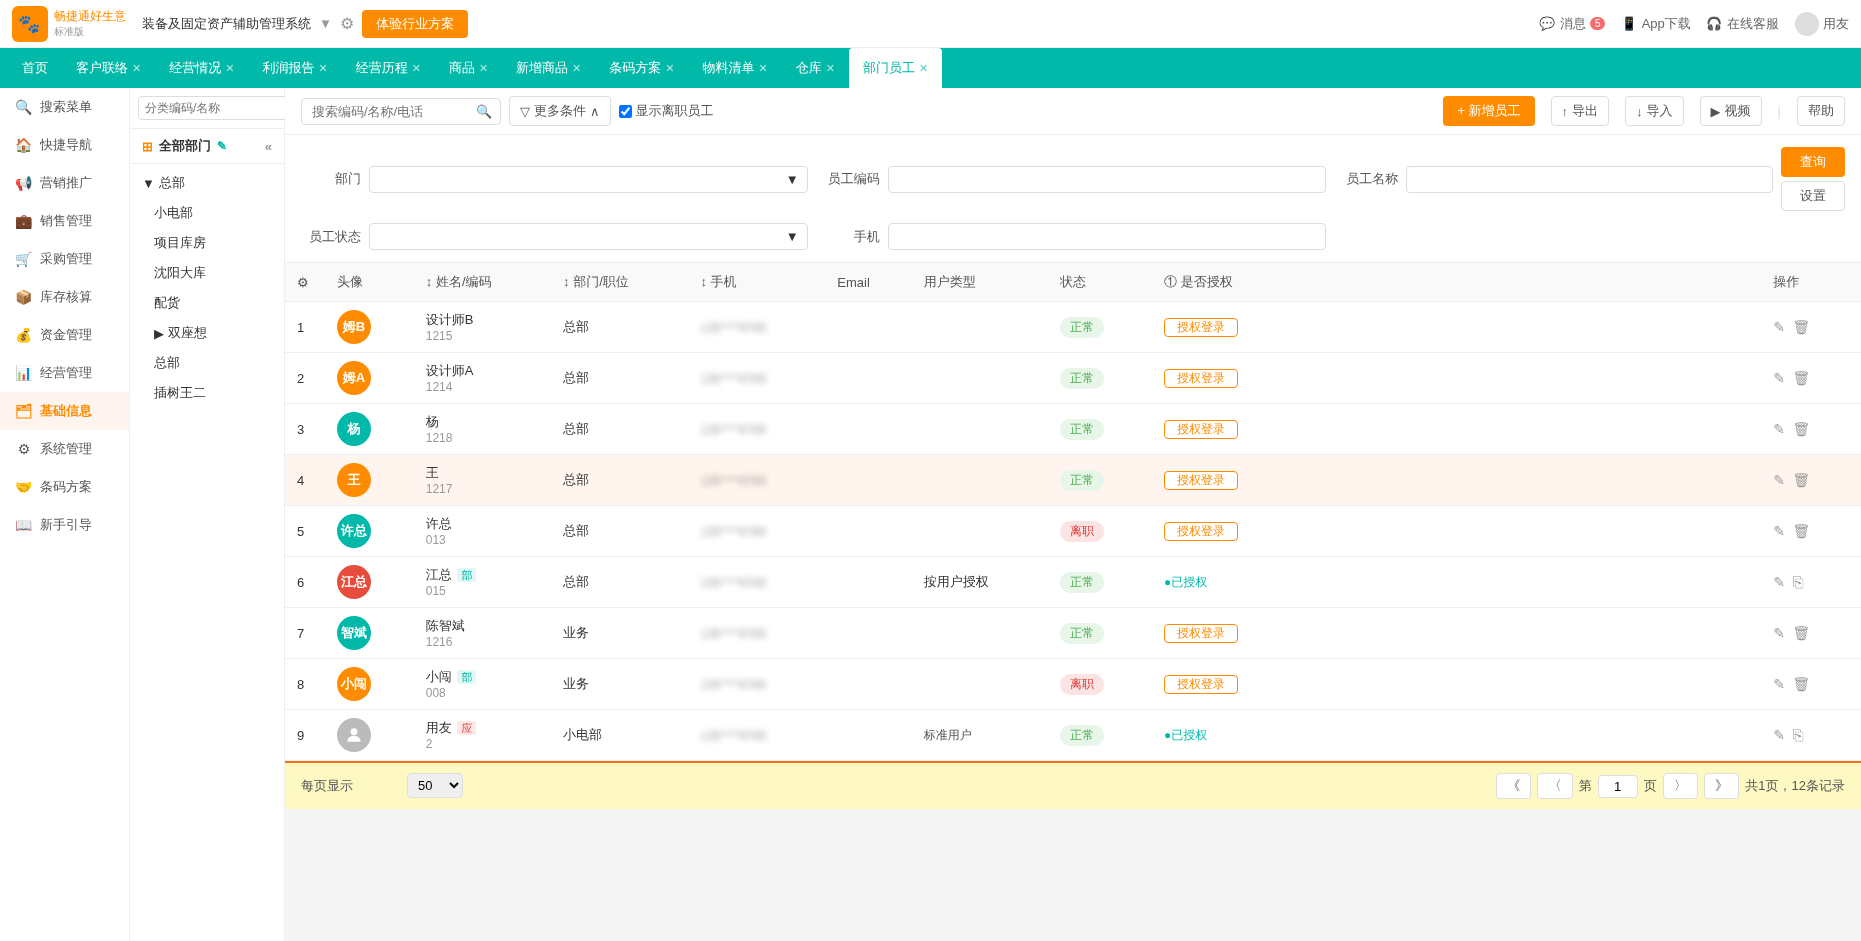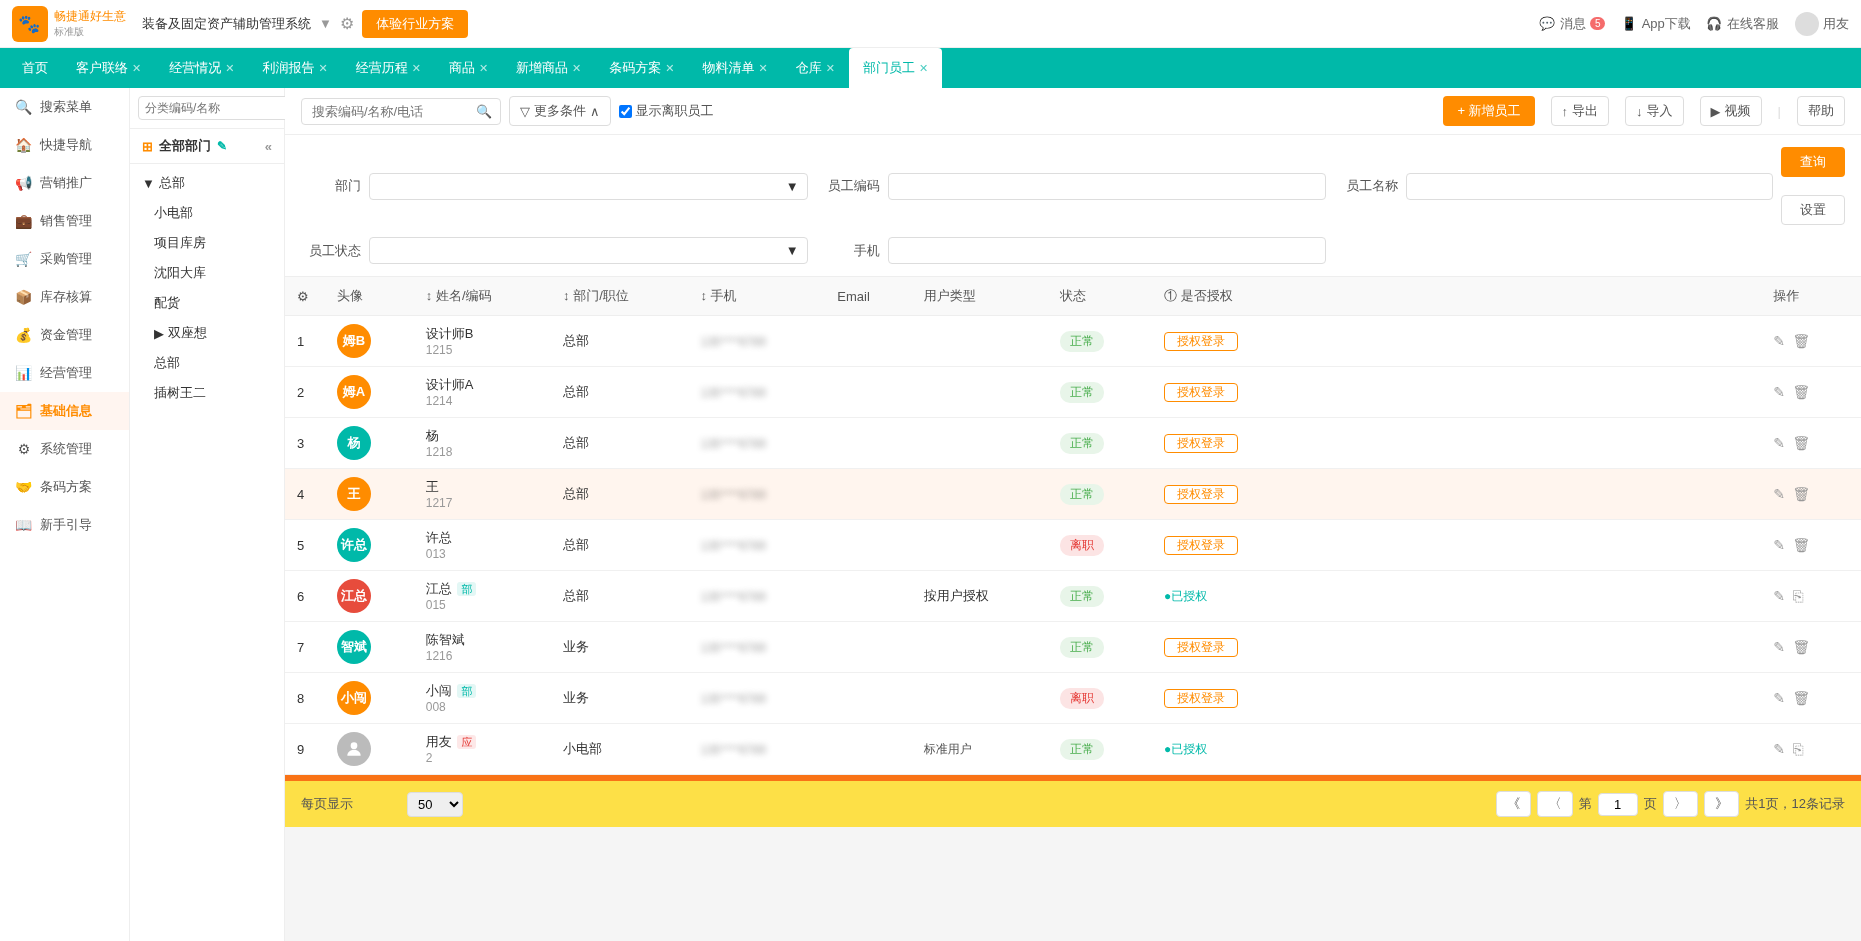--- a/index.html
+++ b/index.html
@@ -79,21 +79,21 @@
     .status-normal { background: #e8f5e9; color: #4caf50; }
     .status-resigned { background: #fce4e4; color: #e53935; }
     .auth-btn { border: 1px solid #ff8c00; color: #ff8c00; background: #fff; padding: 0 12px; border-radius: 4px; cursor: pointer; font-size: 12px; }
     .auth-granted { color: #00b9a9; font-size: 12px; display: flex; align-items: center; gap: 2px; }
     .dept-badge { background: #e3f7f5; color: #00b9a9; border-radius: 3px; font-size: 11px; padding: 1px 4px; margin-left: 2px; }
     .op-btn { color: #999; cursor: pointer; font-size: 14px; margin-right: 4px; }
     .blurred-text { color: transparent; text-shadow: 0 0 6px rgba(0,0,0,0.4); font-size: 12px; }
     .user-type { color: #555; font-size: 12px; }
 
     
-    .pagination { background: #fde047; padding: 10px 16px; display: flex; align-items: center; justify-content: space-between; border-top: 6px solid #f97316; }
+    .pagination { background: #fef9c3; padding: 10px 16px; display: flex; align-items: flex-start; justify-content: space-between; border-top: 2px solid #f97316; }
     .page-size { display: flex; align-items: center; gap: 6px; font-size: 13px; color: #555; }
     .page-size select { border: 1px solid #ddd; border-radius: 4px; padding: 3px 6px; font-size: 13px; margin-left: 48px; }
     .page-nav { display: flex; align-items: center; gap: 6px; font-size: 13px; color: #555; }
     .page-btn { border: 1px solid #ddd; background: #fff; padding: 3px 10px; border-radius: 4px; cursor: pointer; color: #555; }
     .page-input { border: 1px solid #ddd; border-radius: 4px; padding: 3px 6px; width: 40px; text-align: center; font-size: 13px; }
 
     
     .left-combined { display: flex; flex-direction: column; width: 155px; flex-shrink: 0; background: #fff; border-right: 1px solid #eee; }
     .left-top-search { padding: 8px; border-bottom: 1px solid #eee; display: flex; align-items: center; }
     .left-top-search input { border: 1px solid #ddd; border-radius: 4px; padding: 4px 6px; font-size: 12px; flex: 1; }
@@ -298,21 +298,21 @@
               <span>▼</span>
             </div>
           </div>
           <div class="form-row">
             <label class="form-label">员工编码</label>
             <input class="form-input" type="text" style="">
           </div>
           <div class="form-row">
             <label class="form-label">员工名称</label>
             <input class="form-input" type="text" style="">
-            <div style="display:flex;flex-direction:column;gap:18px">
+            <div style="display:flex;flex-direction:column;gap:4px">
               <button class="btn-query">查询</button>
               <button class="btn-set">设置</button>
             </div>
           </div>
           <div class="form-row">
             <label class="form-label">员工状态</label>
             <div class="form-select">
               <span></span>
               <span>▼</span>
             </div>

